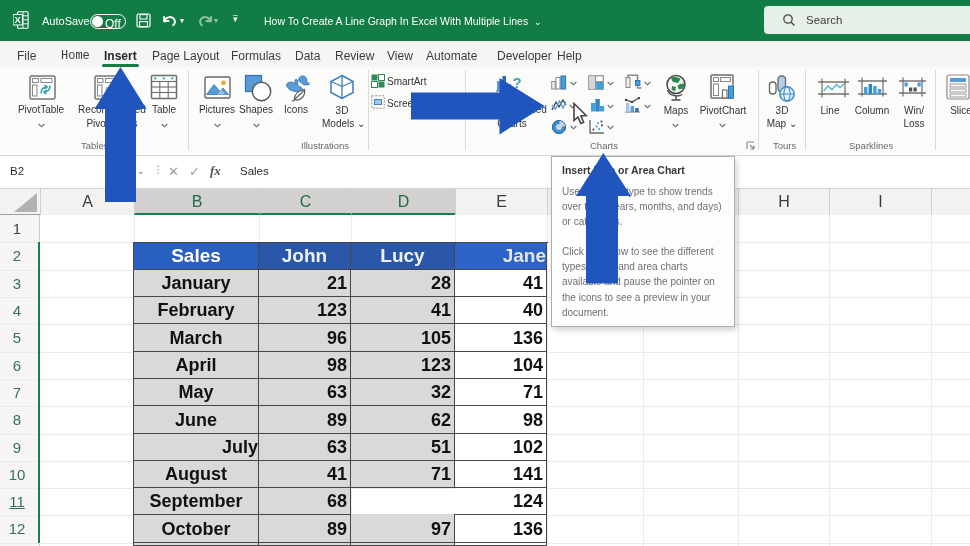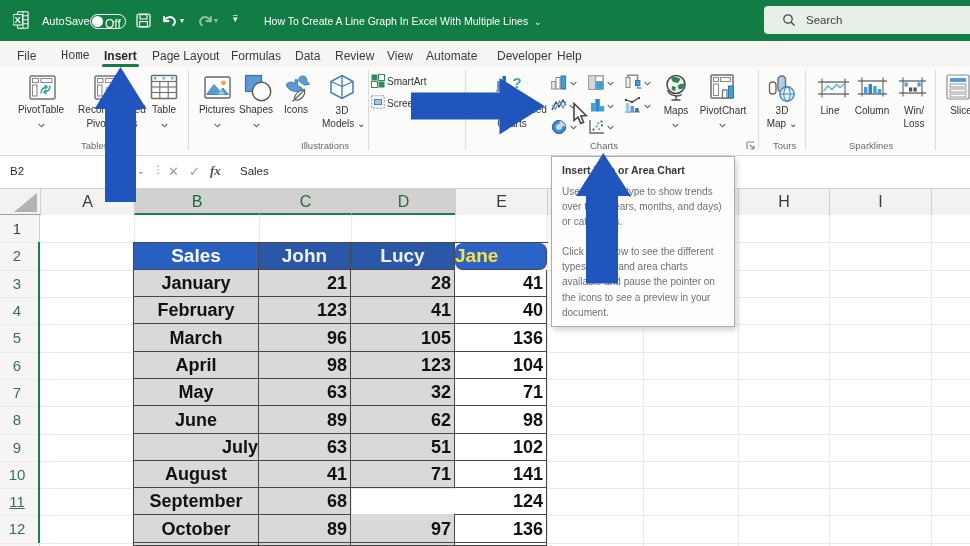--- a/index.html
+++ b/index.html
@@ -403,21 +403,21 @@
 <div class="ghline" style="top:515px;"></div>
 <div class="ghline" style="top:543px;"></div>
 
 <div class="abs" style="left:38px;top:242px;width:2px;height:301px;background:#17814b;"></div>
 
 <div class="abs" style="left:133px;top:242px;width:415px;height:304px;border-left:1px solid #474747;border-top:1px solid #474747;box-sizing:border-box;"></div>
 
 <div class="tcell" style="left:134px;top:243px;width:125px;height:27px;background:#2a5fc2;color:#fff;text-align:center;font-size:19px;line-height:26px;">Sales</div>
 <div class="tcell" style="left:259px;top:243px;width:92px;height:27px;background:#2b57a8;color:#eef2f8;text-align:center;font-size:19px;line-height:26px;">John</div>
 <div class="tcell" style="left:351px;top:243px;width:104px;height:27px;background:#2b57a8;color:#eef2f8;text-align:center;font-size:19px;line-height:26px;">Lucy</div>
-<div class="tcell" style="left:455px;top:243px;width:92px;height:27px;background:#2b63c6;color:#fde047;text-align:left;font-size:19px;line-height:26px;border-radius:8px;">Jane</div>
+<div class="tcell" style="left:455px;top:243px;width:92px;height:27px;background:#2b63c6;color:#e5e5e5;text-align:right;font-size:19px;line-height:26px;">Jane</div>
 
 <div class="tcell mon" style="left:134px;top:270px;width:125px;height:27px;line-height:27px;">January</div>
 <div class="tcell num" style="left:259px;top:270px;width:92px;height:27px;line-height:27px;">21</div>
 <div class="tcell num" style="left:351px;top:270px;width:104px;height:27px;line-height:27px;">28</div>
 <div class="tcell nume" style="left:455px;top:270px;width:92px;height:27px;line-height:27px;">41</div>
 <div class="tcell mon" style="left:134px;top:297px;width:125px;height:27px;line-height:27px;">February</div>
 <div class="tcell num" style="left:259px;top:297px;width:92px;height:27px;line-height:27px;">123</div>
 <div class="tcell num" style="left:351px;top:297px;width:104px;height:27px;line-height:27px;">41</div>
 <div class="tcell nume" style="left:455px;top:297px;width:92px;height:27px;line-height:27px;">40</div>
 <div class="tcell mon" style="left:134px;top:324px;width:125px;height:28px;line-height:28px;">March</div>

